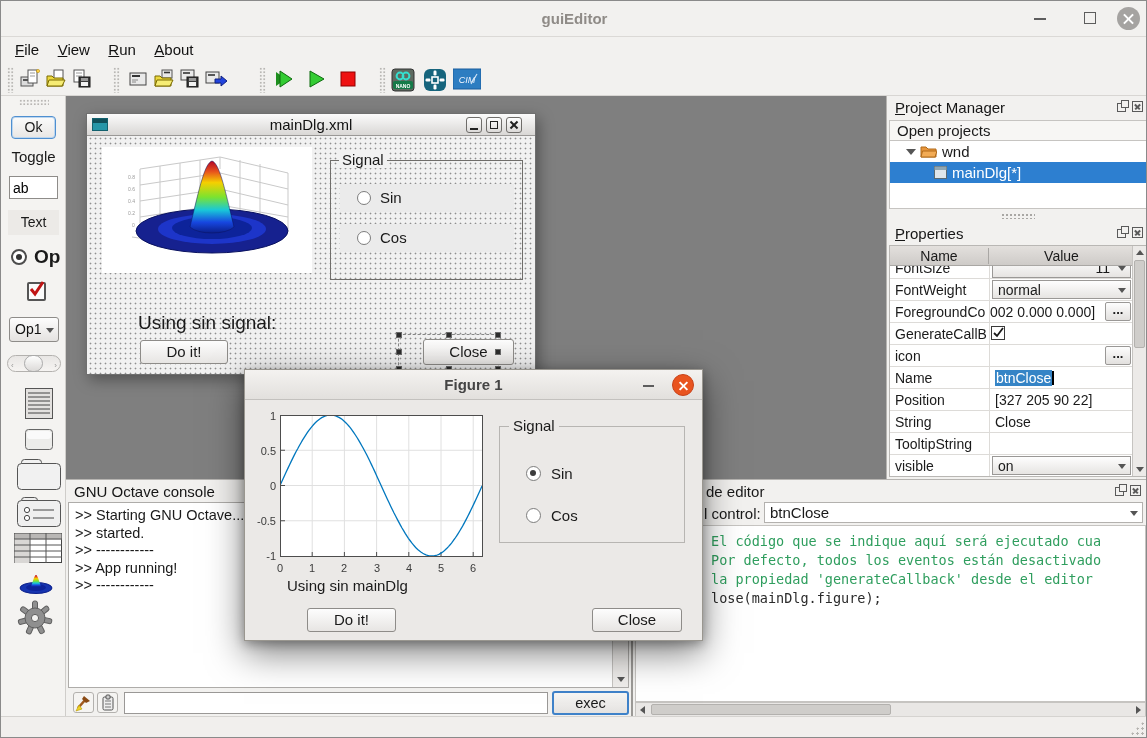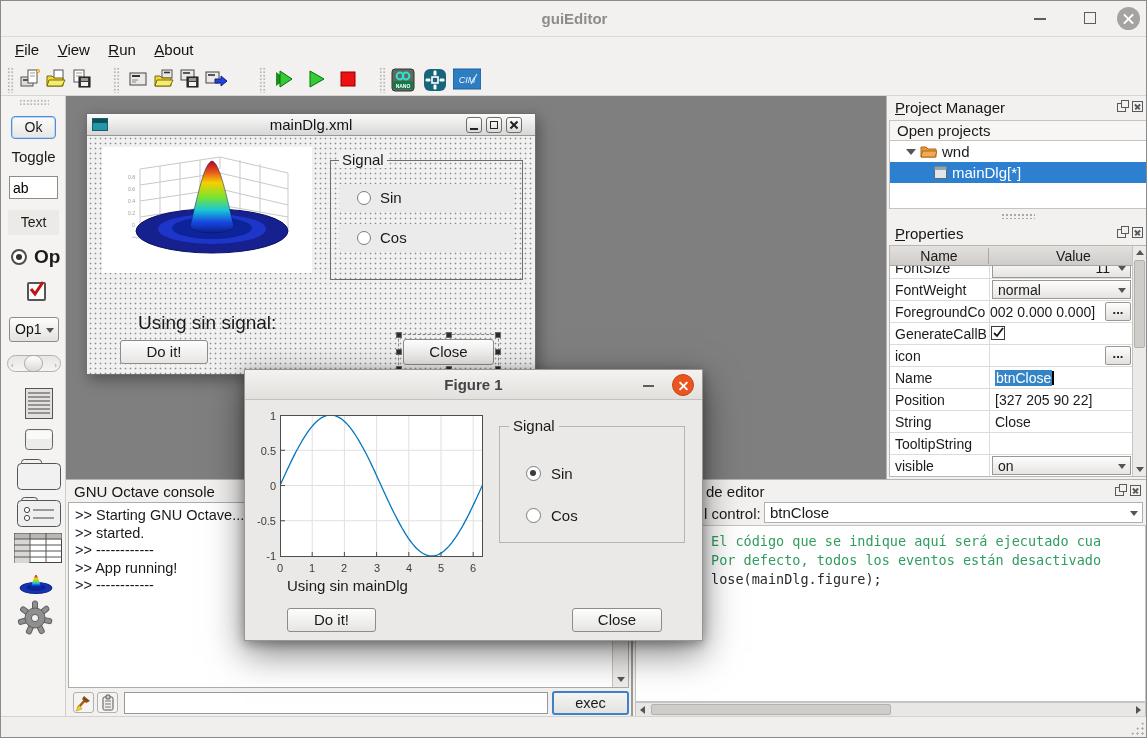--- a/index.html
+++ b/index.html
@@ -63,21 +63,21 @@
   .pm-tree { position:absolute; left:2px; top:45px; width:258px; height:68px; background:#fff; border:1px solid #c6c4c1; border-top:none; }
   .tree-exp { position:absolute; left:16px; top:8px; width:0; height:0; border-left:5px solid transparent; border-right:5px solid transparent; border-top:6px solid #555; }
   .tree-row1 { position:absolute; left:0; top:0; width:100%; height:21px; font-size:15px; }
   .tree-row2 { position:absolute; left:0; top:21px; width:100%; height:21px; background:#2d7fd0; color:#fff; font-size:15px; }
   .dots-h { position:absolute; width:34px; height:6px; background-image:radial-gradient(#a9a7a4 0.9px, transparent 1px); background-size:4px 4px; }
   
   .props { position:absolute; left:885px; top:222px; width:262px; height:256px; background:#f2f1ef; border-left:1px solid #b6b4b1; }
   .ptable { position:absolute; left:2px; top:22px; width:258px; height:232px; background:#fff; border:1px solid #b9b7b4; overflow:hidden; }
   .pthead { position:absolute; left:0; top:0; width:243px; height:20px; background:linear-gradient(#e3e0dd,#cecbc8); border-bottom:1px solid #a9a7a4; font-size:14px; }
   .pthead .c1 { position:absolute; left:0; top:2px; width:99px; text-align:center; border-right:1px solid #a9a7a4; height:16px; }
-  .pthead .c2 { position:absolute; left:112px; top:2px; width:143px; text-align:center; }
+  .pthead .c2 { position:absolute; left:100px; top:2px; width:143px; text-align:center; }
   .pbody { position:absolute; left:0; top:20px; width:243px; height:212px; overflow:hidden; }
   .prow { position:relative; width:243px; height:22px; border-bottom:1px solid #dddbd8; font-size:14px; background:#fff; }
   .prow .nm { position:absolute; left:0; top:0; width:100px; height:100%; padding:3px 2px 0 5px; border-right:1px solid #dddbd8; white-space:nowrap; overflow:hidden; }
   .prow .vl { position:absolute; left:100px; top:0; width:143px; height:100%; padding:3px 0 0 5px; white-space:nowrap; overflow:hidden; }
   .prow-clip { height:13px; overflow:hidden; }
   .prow-clip .inner { position:relative; margin-top:-9px; height:22px;padding-left:44px; }
   .vcombo { position:absolute; left:2px; top:1px; right:2px; bottom:1px; border:1px solid #9a9896; background:linear-gradient(#fefefe,#e6e4e2); font-size:14px; padding:1px 0 0 5px; }
   .dots-btn { position:absolute; right:2px; top:1px; width:26px; height:19px; border:1px solid #9a9896; border-radius:2px; background:linear-gradient(#fdfdfd,#e2e0de); text-align:center; line-height:13px; font-weight:bold; font-size:13px; }
   .pscroll { position:absolute; right:0; top:0; width:14px; height:230px; background:#eceae8; border-left:1px solid #c6c4c1; }
   .arr { position:absolute; left:3px; width:0; height:0; border-left:4px solid transparent; border-right:4px solid transparent; }
@@ -129,21 +129,21 @@
   .md-client { position:absolute; left:1px; top:22px; width:446px; height:238px; background-color:#f1f1f1;
     background-image:radial-gradient(#8f8f8f 0.9px, transparent 1.05px); background-size:5px 5px; }
   .md-plot { position:absolute; left:14px; top:11px; width:210px; height:126px; background:#fff; }
   .md-group { position:absolute; left:242px; top:24px; width:193px; height:120px; border:1px solid #6f6d6a; }
   .md-group-label { position:absolute; left:8px; top:-10px; background:#f1f1f1; padding:0 3px; font-size:15px; }
   .md-strip { position:absolute; left:9px; width:174px; height:28px; background:#ebebeb; }
   .radio { position:absolute; width:14px; height:14px; border:1px solid #7d7d7d; border-radius:50%; background:#fff; }
   .radio.sel::after { content:""; position:absolute; left:3px; top:3px; width:6px; height:6px; border-radius:50%; background:#3c3c3c; }
   .rlabel { position:absolute; font-size:15px; }
   .md-status { position:absolute; left:50px; top:176px; font-size:19px; }
-  .push { border:1px solid #8e8c89; border-radius:3px; background:linear-gradient(#fdfdfd,#e7e5e3); text-align:center; font-size:15px; }
+  .push { border:1px solid #8e8c89; border-radius:3px; background:linear-gradient(#fdfdfd,#e7e5e3); text-align:center; font-size:15px;margin-left:20px; }
   .md-doit { position:absolute; left:32px; top:204px; width:88px; height:24px; line-height:22px; }
   .sel-wrap { position:absolute; left:311px; top:199px; width:99px; height:34px; outline:1px dashed #888; }
   .sel-wrap .btn { position:absolute; left:4px; top:4px; width:91px; height:26px; line-height:24px; }
   .handle { position:absolute; width:6px; height:6px; background:#2d2d2d; border:1px solid #6a6a6a; }
   
   .figdlg { position:absolute; left:243px; top:368px; width:459px; height:272px; background:#ebe9e7; border:1px solid #99968f; z-index:10;
     box-shadow:0 12px 34px rgba(0,0,0,.5), 0 3px 10px rgba(0,0,0,.3); }
   .fig-titlebar { position:absolute; left:0; top:0; width:100%; height:30px; background:linear-gradient(#f4f2f0,#e2e0dd); border-bottom:1px solid #c3c1be; }
   .fig-title { position:absolute; left:0; right:0; top:6px; text-align:center; font-weight:bold; font-size:15px; color:#454545; }
   .fig-min { position:absolute; right:48px; top:15px; width:11px; height:2px; background:#5d5d5d; }
@@ -562,20 +562,21 @@
     <span class="close-ic" style="right:7px;top:5px"></span>
     <span class="ed-ctl-label">l control:</span>
     <div class="ed-combo">
       <span>btnClose</span>
       <span class="combo-arrow"></span>
     </div>
     <div class="ed-area">
       <div style="height:6px"></div>
       <div class="code-line code-comment">El código que se indique aquí será ejecutado cua</div>
       <div class="code-line code-comment">Por defecto, todos los eventos están desactivado</div>
+      <div class="code-line code-comment">la propiedad 'generateCallback' desde el editor</div>
       <div class="code-line code-plain">lose(mainDlg.figure);</div>
     </div>
     <div class="ed-hscroll">
       <span class="harr lf"></span>
       <div class="ed-hthumb"></div>
       <span class="harr rt"></span>
     </div>
   </div>
 
   <div class="statusbar">

